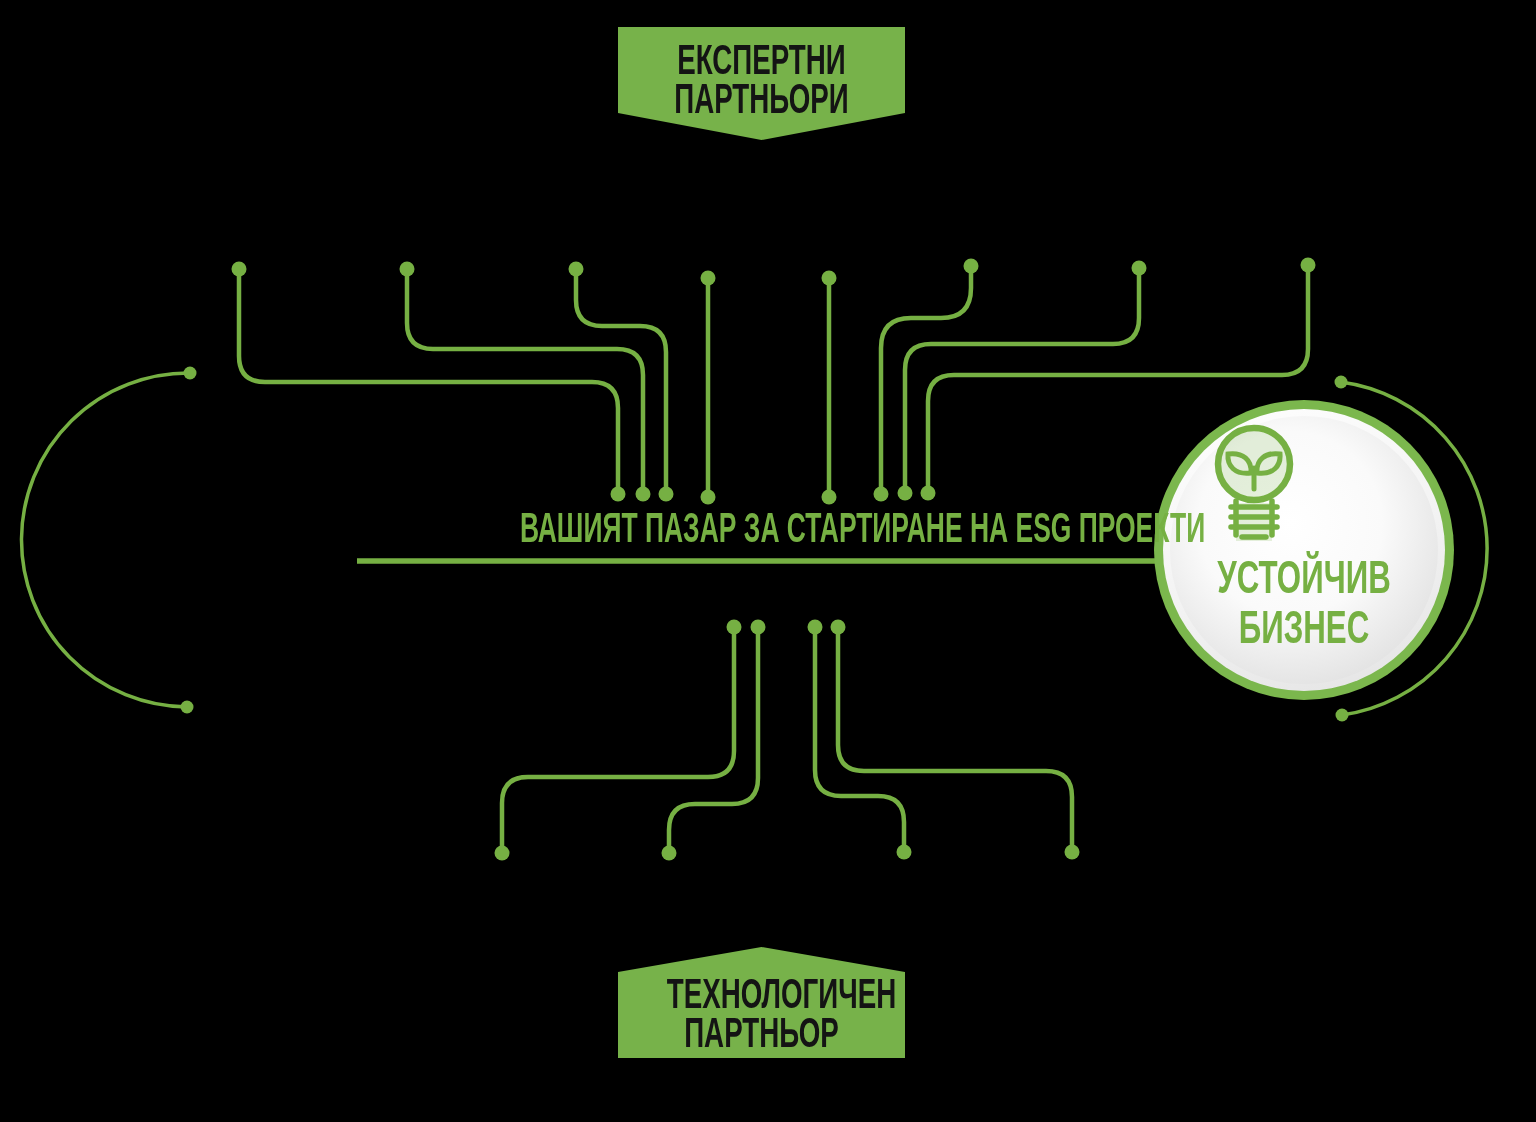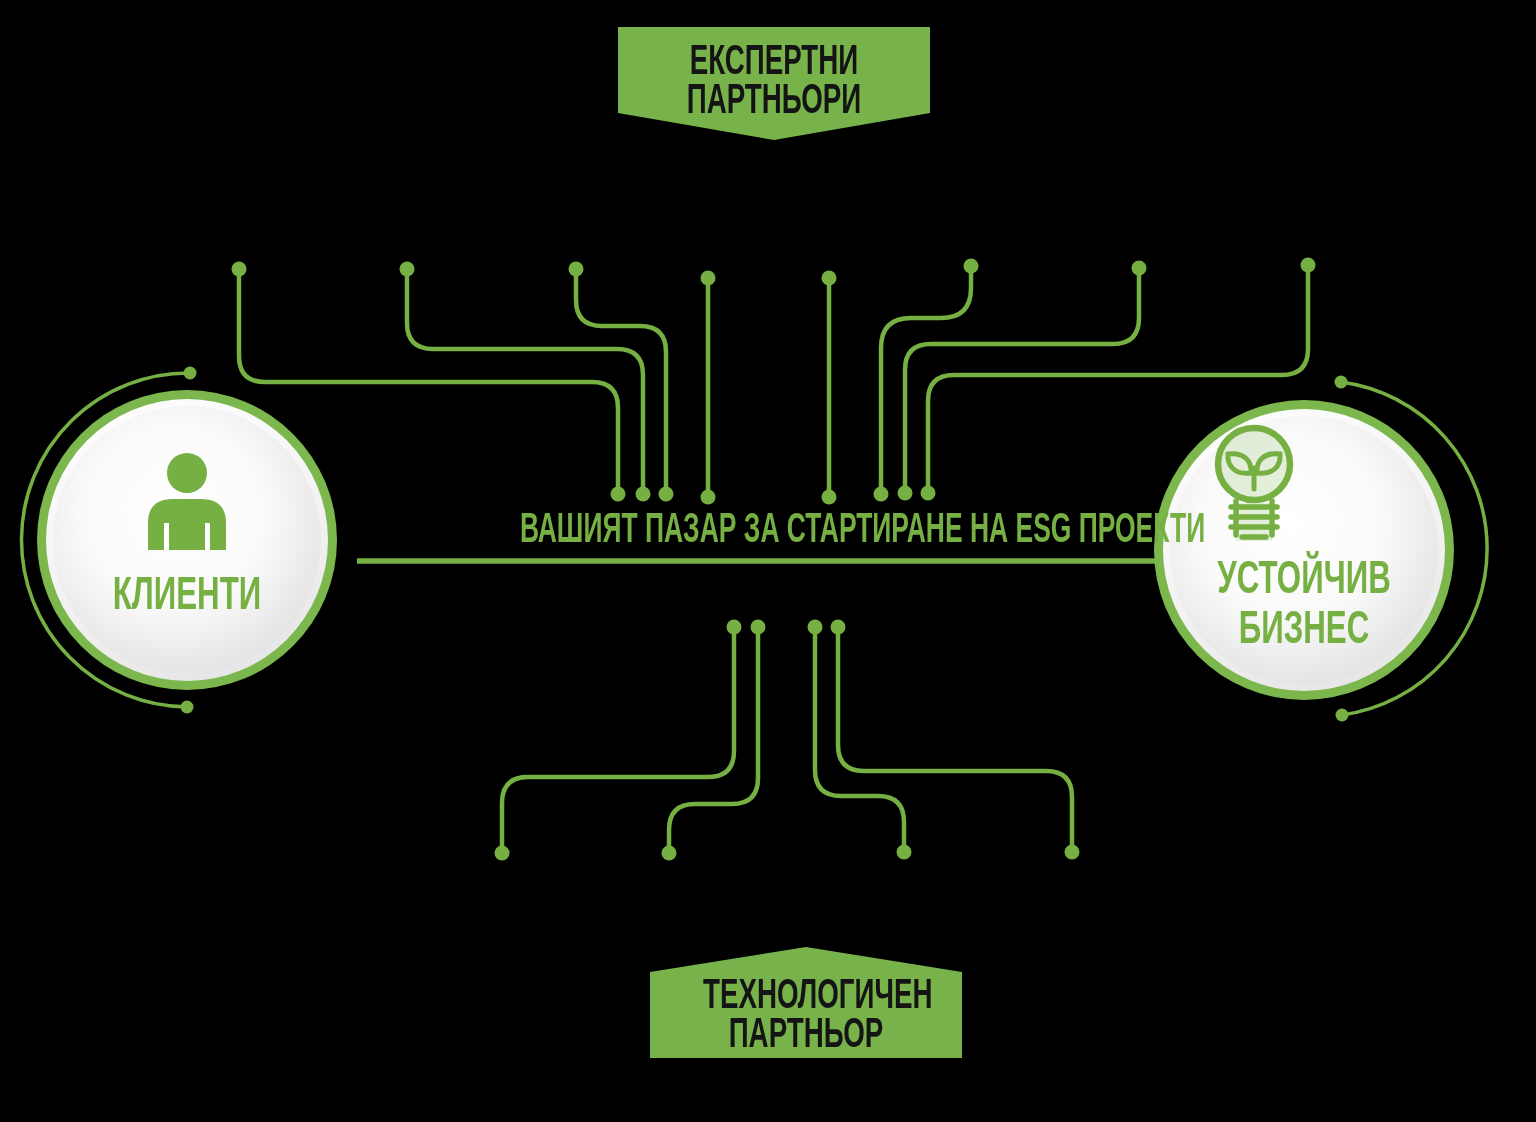--- a/index.html
+++ b/index.html
@@ -8,33 +8,33 @@
     width:1536px;height:1122px;
     background:#000000;
     overflow:hidden;
     font-family:"Liberation Sans","DejaVu Sans",sans-serif;
   }
   .wires{position:absolute;left:0;top:0;width:1536px;height:1122px;}
 
   
   .banner{
     position:absolute;
-    width:312px;
+    width:287px;
     background:#77b24a;
     color:#141414;
     text-align:center;
     font-weight:700;
   }
   .banner-top{
     left:618px;top:27px;height:113px;
     clip-path:polygon(0 0,100% 0,100% 76%,50% 100%,0 76%);
     padding-top:0;
   }
   .banner-bottom{
-    left:650px;top:947px;height:111px;
+    left:618px;top:947px;height:111px;
     clip-path:polygon(0 22.5%,50% 0,100% 22.5%,100% 100%,0 100%);
   }
   .banner-line{
     font-size:42px;line-height:39px;
     transform:scaleX(0.66);
     transform-origin:50% 50%;
     letter-spacing:0px;
     white-space:nowrap;
   }
   .banner-top .banner-pad{padding-top:13px;}
@@ -146,34 +146,20 @@
     </div>
   </div>
 
   <div class="banner banner-bottom">
     <div class="banner-pad">
       <div class="banner-line">ТЕХНОЛОГИЧЕН</div>
       <div class="banner-line">ПАРТНЬОР</div>
     </div>
   </div>
 
-  <div class="node node-left">
-    <div class="node-ring"></div>
-    <div class="node-bevel"></div>
-    <div class="node-inner"></div>
-    <svg class="icon-person" width="184" height="98" viewBox="0 0 184 98">
-      <g transform="translate(50,0)">
-        <circle cx="42" cy="21" r="20" fill="#76b043"></circle>
-        <path fill="#76b043" fill-rule="evenodd" d="M3,98 L3,71 Q3,47 28,47 L56,47 Q81,47 81,71 L81,98 Z
-                 M19,71 L24,71 L24,98 L19,98 Z
-                 M60,71 L65,71 L65,98 L60,98 Z"></path>
-      </g>
-    </svg>
-    <div class="node-label label-clients">КЛИЕНТИ</div>
-  </div>
 
   <div class="node node-right">
     <div class="node-ring"></div>
     <div class="node-bevel"></div>
     <div class="node-inner"></div>
     <svg class="icon-bulb" width="100" height="130" viewBox="0 0 100 130">
       <circle cx="50" cy="41" r="36" fill="#76b043" fill-opacity="0.18" stroke="#76b043" stroke-width="6.5"></circle>
       <rect x="32" y="80" width="36" height="38" fill="#76b043" fill-opacity="0.18"></rect>
       <g stroke="#76b043" stroke-width="5" fill="none" stroke-linecap="round">
         <path d="M50,66 L50,45"></path>

